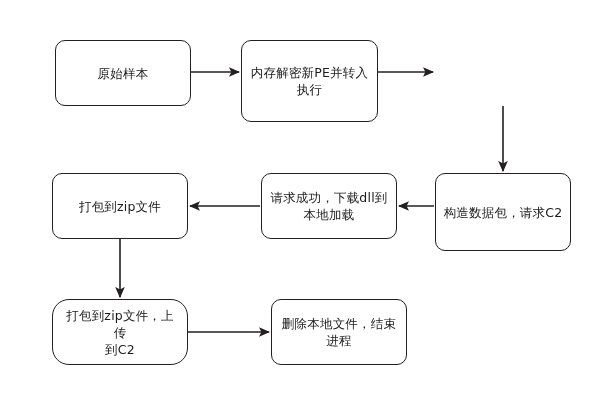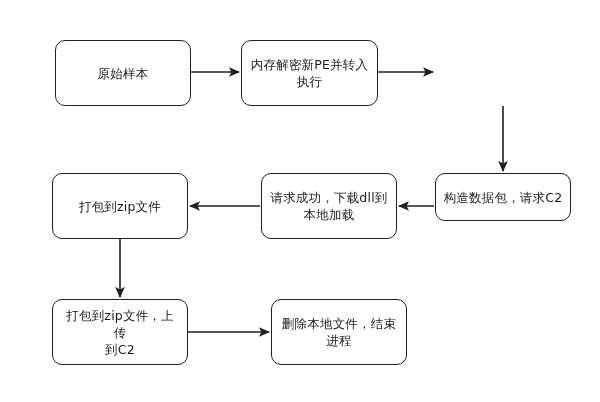--- a/index.html
+++ b/index.html
@@ -65,40 +65,40 @@
       <line x1="260" y1="206" x2="190" y2="206"></line>
       <line x1="120" y1="239" x2="120" y2="297"></line>
       <line x1="188" y1="332" x2="269" y2="332"></line>
     </g>
   </svg>
 
   <div class="node" style="left:55px; top:40px; width:136px; height:66px;">
     <span class="node-label">原始样本</span>
   </div>
 
-  <div class="node" style="left:241px; top:40px; width:137px; height:66px;">
+  <div class="node" style="left:241px; top:40px; width:137px; height:82px;">
     <span class="node-label">内存解密新PE并转入
 执行</span>
   </div>
 
 
-  <div class="node" style="left:435px; top:173px; width:136px; height:48px;">
+  <div class="node" style="left:435px; top:173px; width:136px; height:78px;">
     <span class="node-label">构造数据包，请求C2</span>
   </div>
 
   <div class="node" style="left:261px; top:173px; width:136px; height:66px;">
     <span class="node-label">请求成功，下载dll到
 本地加载</span>
   </div>
 
   <div class="node" style="left:52px; top:173px; width:136px; height:66px;">
     <span class="node-label">打包到zip文件</span>
   </div>
 
-  <div class="node" style="left:52px; top:299px; width:136px; height:66px;">
+  <div class="node" style="left:52px; top:299px; width:136px; height:66px;border-radius:17px;">
     <span class="node-label">打包到zip文件，上传
 到C2</span>
   </div>
 
   <div class="node" style="left:271px; top:299px; width:136px; height:66px;text-align:center;">
     <span class="node-label">删除本地文件，结束
 进程</span>
   </div>
 
 </div>

